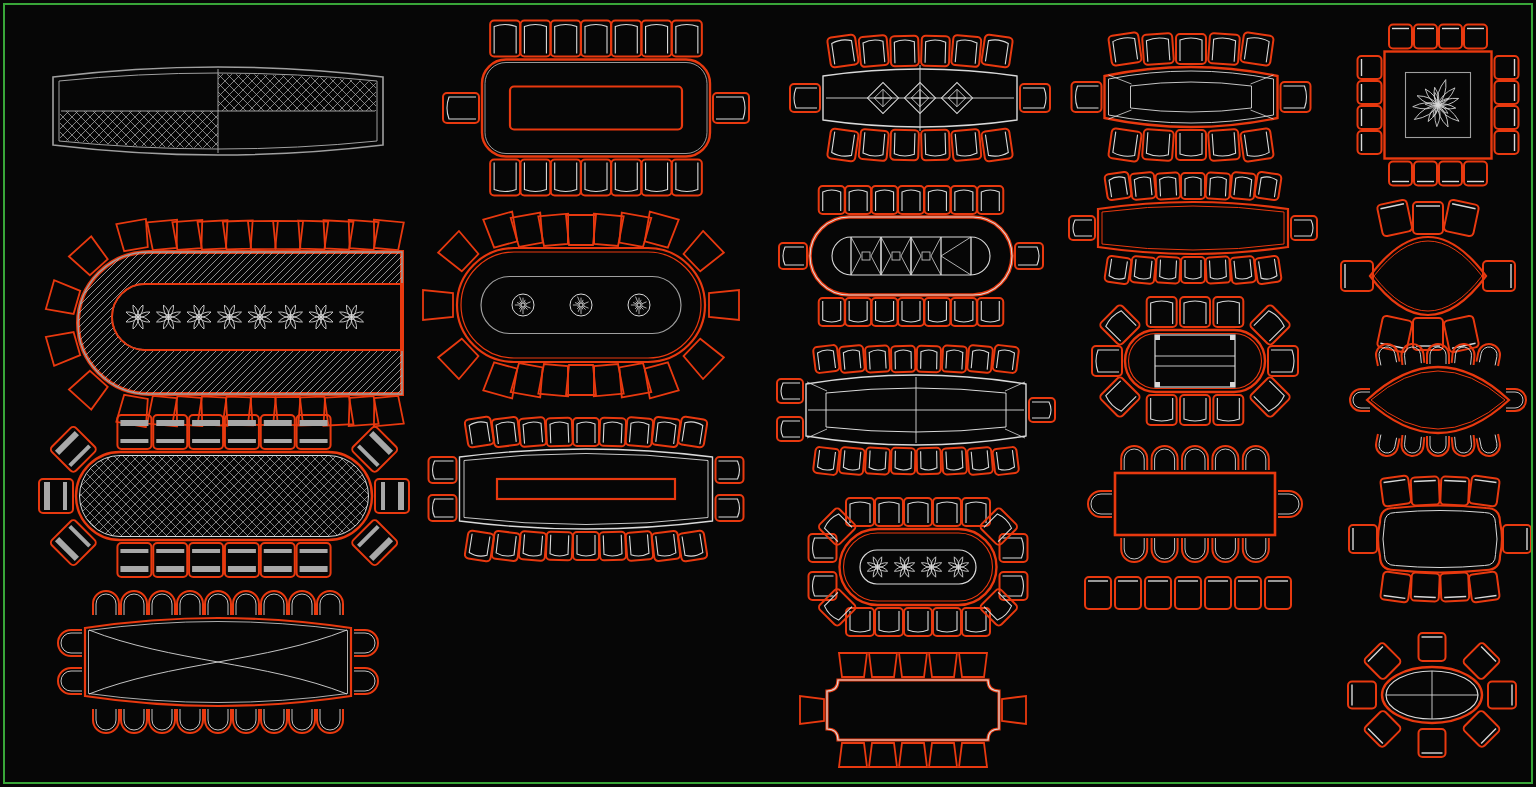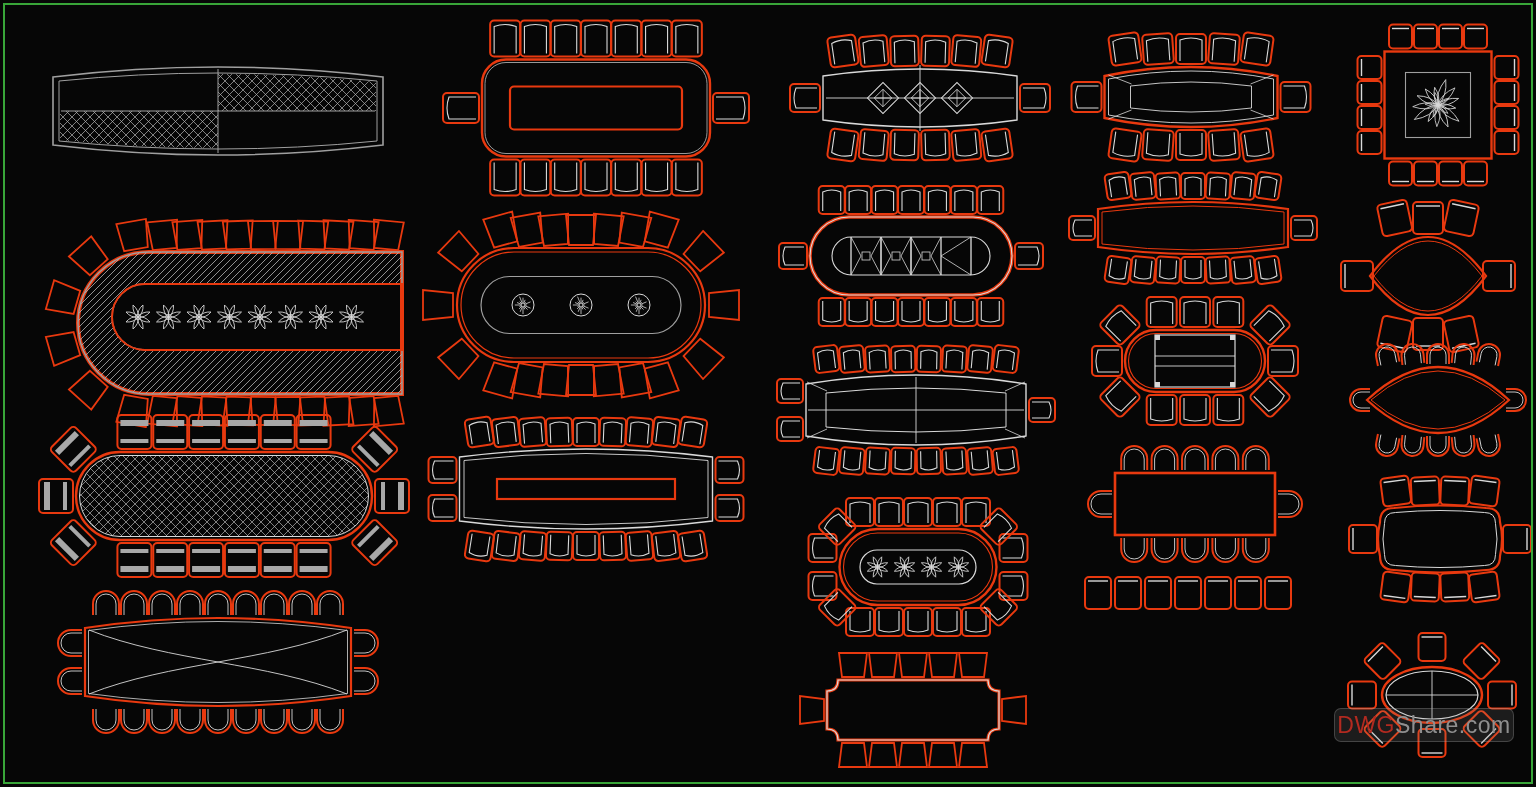--- a/index.html
+++ b/index.html
@@ -1609,17 +1609,13 @@
           <rect x="-13.5" y="-14" width="27" height="28" rx="4" stroke="#e8390f" stroke-width="2" fill="none"></rect>
           <line x1="-10.5" y1="-10" x2="10.5" y2="-10" stroke="#d9d9d9" stroke-width="1.4"></line>
         </g>
         <g transform="translate(1481.4974746830583,661.0588745030457) rotate(405)">
           <rect x="-13.5" y="-14" width="27" height="28" rx="4" stroke="#e8390f" stroke-width="2" fill="none"></rect>
           <line x1="-10.5" y1="-10" x2="10.5" y2="-10" stroke="#d9d9d9" stroke-width="1.4"></line>
         </g>
       </g>
     </svg>
   <div class="frame"></div>
-  <div class="watermark">
-    <span class="wm-red">DWG</span>
-      <span class="wm-gray">Share.com</span>
-  </div>
 </div>
 
 </body></html>

